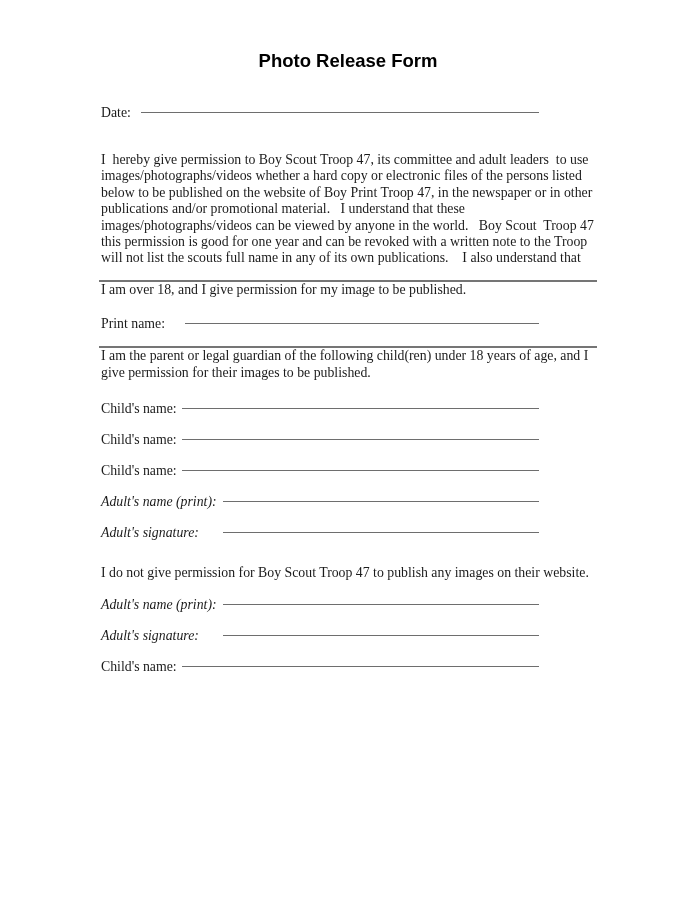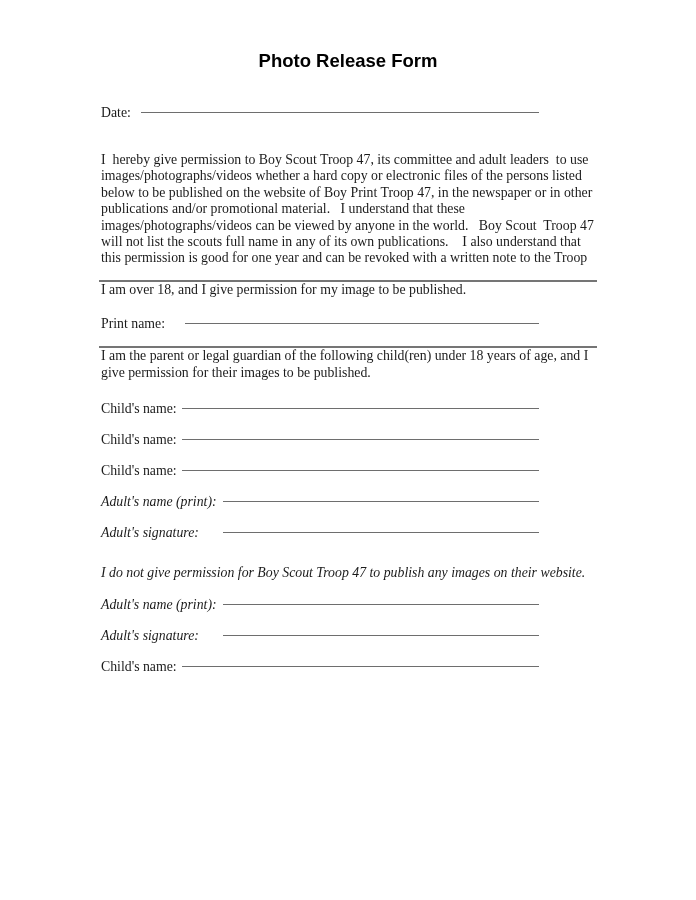--- a/index.html
+++ b/index.html
@@ -55,42 +55,42 @@
   .w-mid   { min-width: 84px; }
   .w-child { min-width: 81px; }
   .w-adult { min-width: 122px; font-style: italic; }
 
   .date-row { margin-top: 33px; }
   .intro-para { margin-top: 31px; }
   .stmt1 { }
   .first-field { margin-top: 17px; }
   .guardian-para { }
   .guardian-first { margin-top: 19px; }
-  .stmt2 { margin-top: 24px; margin-bottom: 15px; font-style: italic; }
+  .stmt2 { margin-top: 24px; margin-bottom: 15px; }
 </style>
 </head>
 <body>
 
 <div class="page">
 
   <h1 class="doc-title">Photo Release Form</h1>
 
   <div class="row date-row">
     <span class="lbl w-date">Date:</span>
     <span class="fline"></span>
   </div>
 
   <div class="para intro-para">
     <div class="para-line">I  hereby give permission to Boy Scout Troop 47, its committee and adult leaders  to use</div>
     <div class="para-line">images/photographs/videos whether a hard copy or electronic files of the persons listed</div>
     <div class="para-line">below to be published on the website of Boy Print Troop 47, in the newspaper or in other</div>
     <div class="para-line">publications and/or promotional material.   I understand that these</div>
     <div class="para-line">images/photographs/videos can be viewed by anyone in the world.   Boy Scout  Troop 47</div>
+    <div class="para-line">this permission is good for one year and can be revoked with a written note to the Troop</div>
     <div class="para-line">will not list the scouts full name in any of its own publications.    I also understand that</div>
-    <div class="para-line">this permission is good for one year and can be revoked with a written note to the Troop</div>
   </div>
 
   <div class="rule rule1"></div>
 
   <div class="stmt stmt1">I am over 18, and I give permission for my image to be published.</div>
 
   <div class="row first-field">
     <span class="lbl w-mid">Print name:</span>
     <span class="fline"></span>
   </div>

